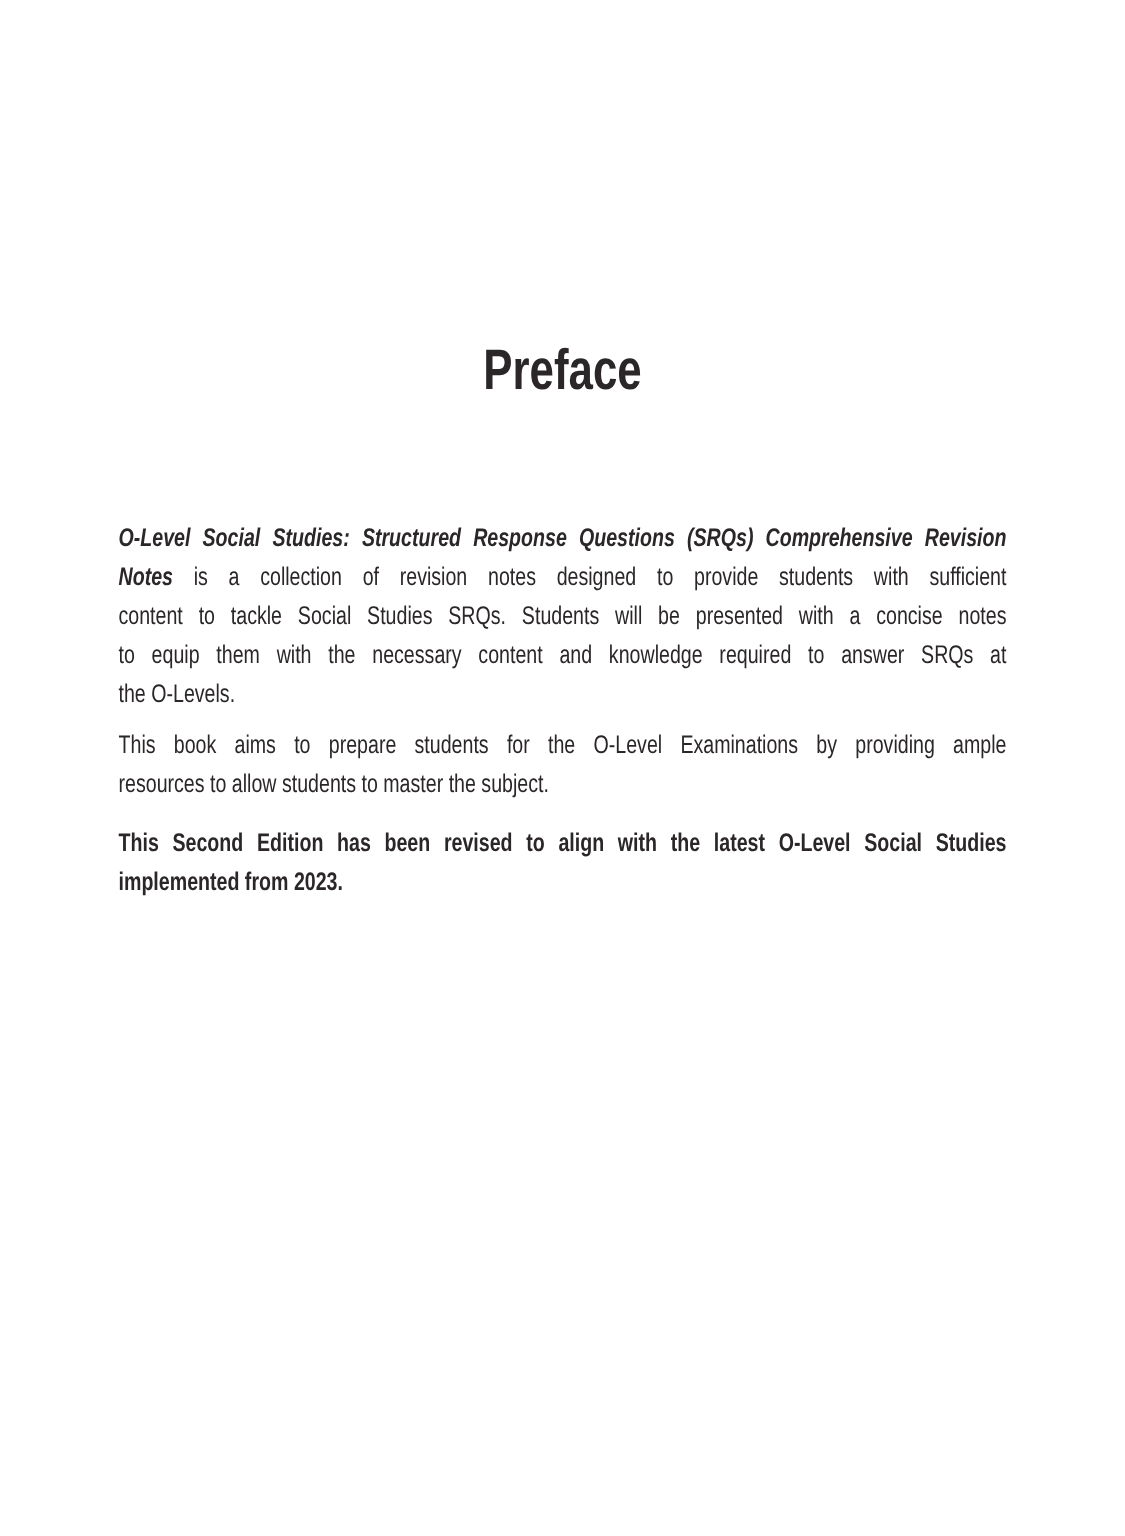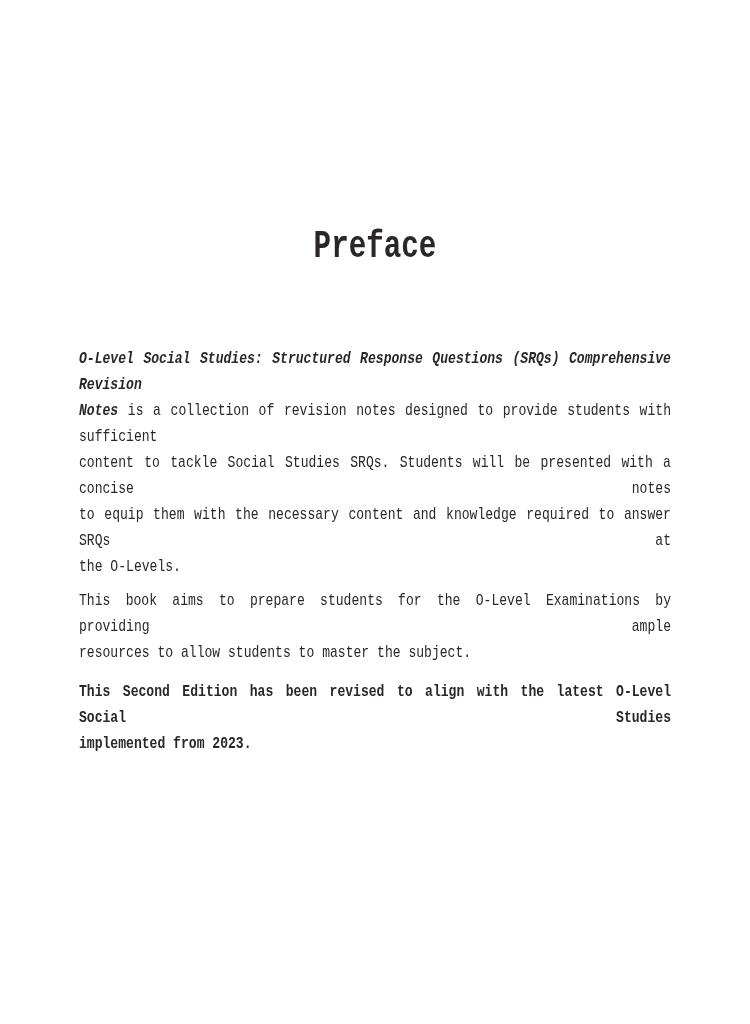--- a/index.html
+++ b/index.html
@@ -44,21 +44,21 @@
     -moz-text-align-last: justify;
     text-align-last: justify;
   }
   .seg-none { font-weight: 400; font-style: normal; }
   .seg-bold { font-weight: 700; font-style: normal; }
   .seg-bold-italic { font-weight: 700; font-style: italic; }
 </style>
 </head>
 <body style="background: rgb(255, 255, 255);">
 
-<div class="page" style="color: rgb(43, 39, 40); font-family: Liberation Mono, monospace;">
+<div class="page" style="color: rgb(43, 39, 40);">
   <div class="content">
     <h1 class="title">Preface</h1>
     <div class="body">
         <div class="paragraph">
           <div class="line justified"><span class="seg-bold-italic">O-Level Social Studies: Structured Response Questions (SRQs) Comprehensive Revision</span></div>
           <div class="line justified"><span class="seg-bold-italic">Notes</span><span class="seg-none"> is a collection of revision notes designed to provide students with sufficient</span></div>
           <div class="line justified"><span class="seg-none">content to tackle Social Studies SRQs. Students will be presented with a concise notes</span></div>
           <div class="line justified"><span class="seg-none">to equip them with the necessary content and knowledge required to answer SRQs at</span></div>
           <div class="line"><span class="seg-none">the O-Levels.</span></div>
         </div>

